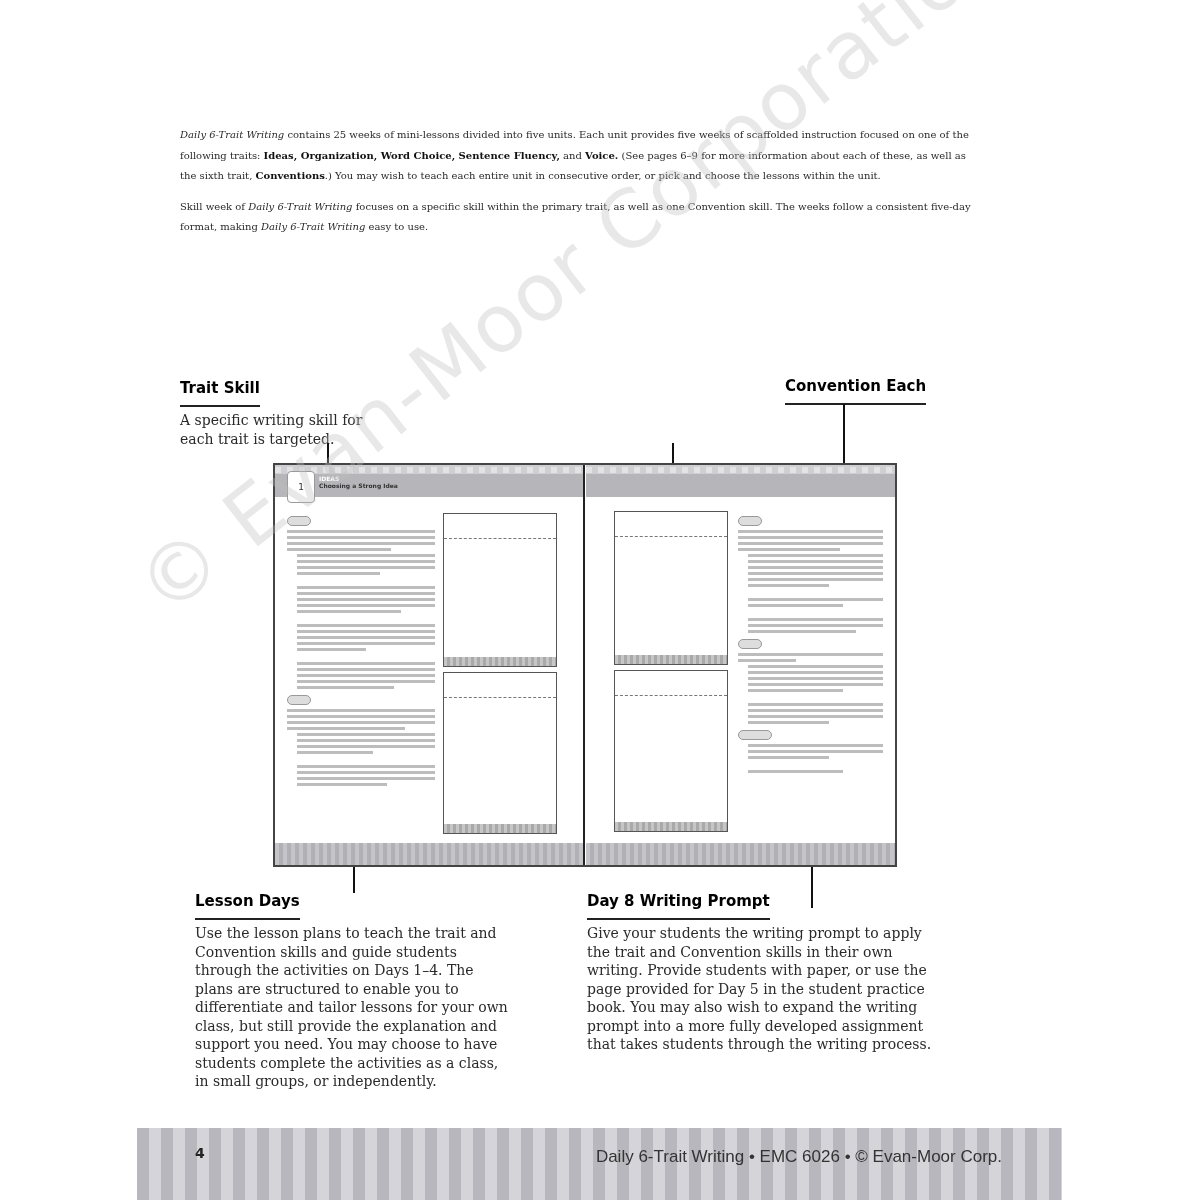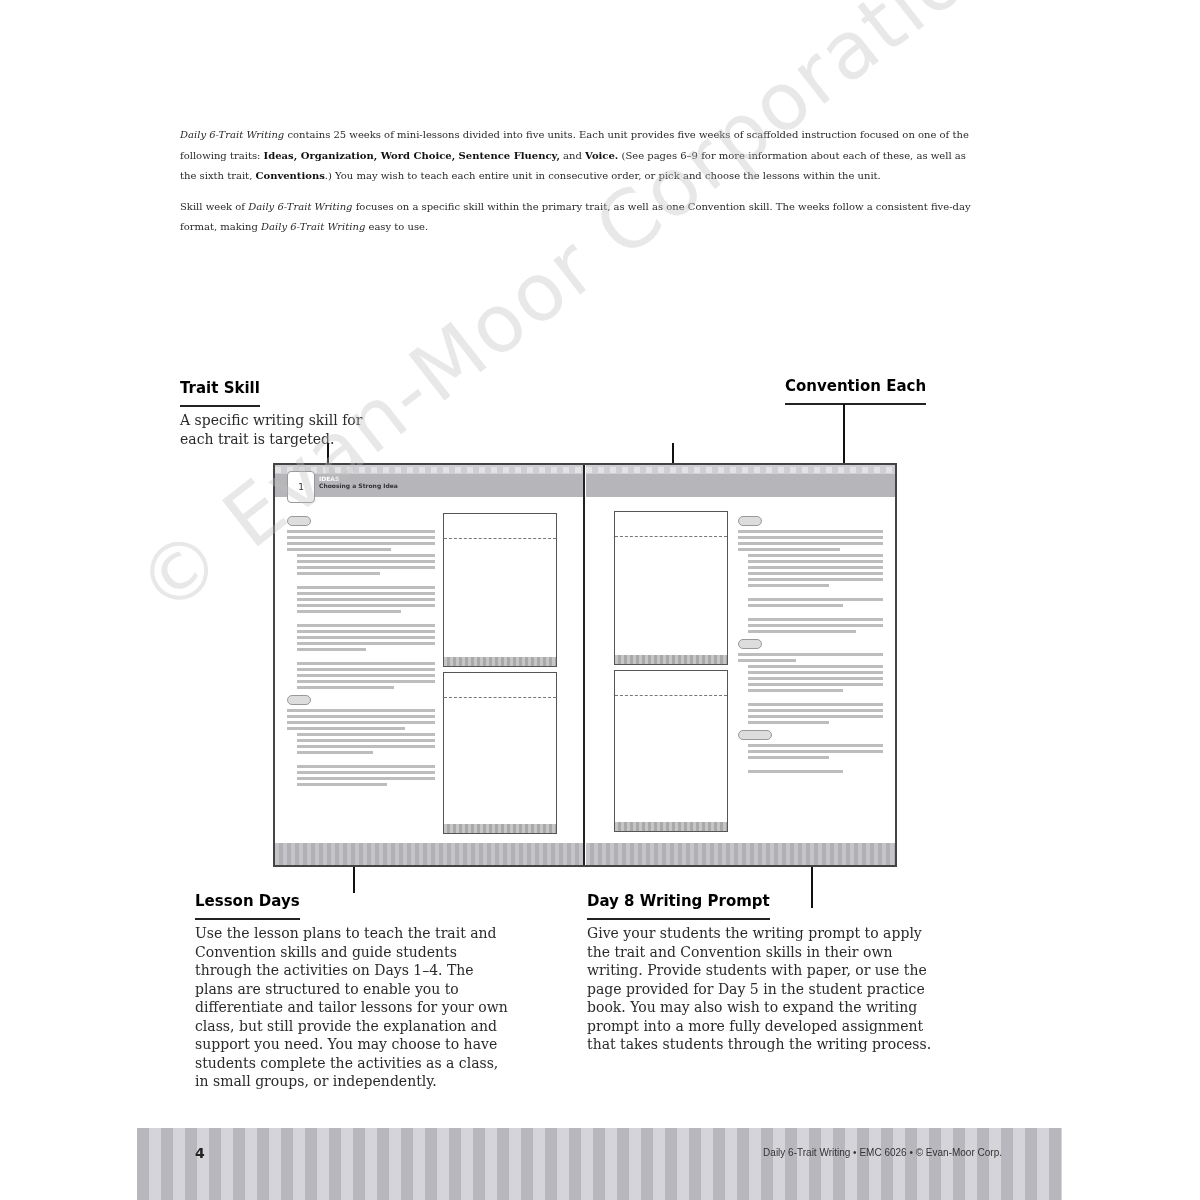--- a/index.html
+++ b/index.html
@@ -89,21 +89,21 @@
     .footer-band {
       position: absolute; left: 0; top: 1128px; width: 925px; height: 72px;
       background: repeating-linear-gradient(90deg, #b8b7bd 0 12px, #d5d4d9 12px 24px);
     }
     .page-num {
       position: absolute; left: 58px; top: 1145px; font-family: "DejaVu Sans", sans-serif;
       font-weight: bold; font-size: 14px; color: #222;
     }
     .footer-credit {
       position: absolute; right: 60px; top: 1147px; font-family: "Liberation Sans", sans-serif;
-      font-size: 10px; color: #333;
+      font-size: 17px; color: #333;
     }
     .watermark {
       position: absolute; left: 120px; top: 560px; width: 1100px; transform: rotate(-38deg);
       transform-origin: left top; font-family: "DejaVu Sans", sans-serif; font-size: 80px;
       color: rgba(190,190,190,0.35); white-space: nowrap; pointer-events: none; letter-spacing: 2px;
     }
   </style>
 </head>
 <body>
 

